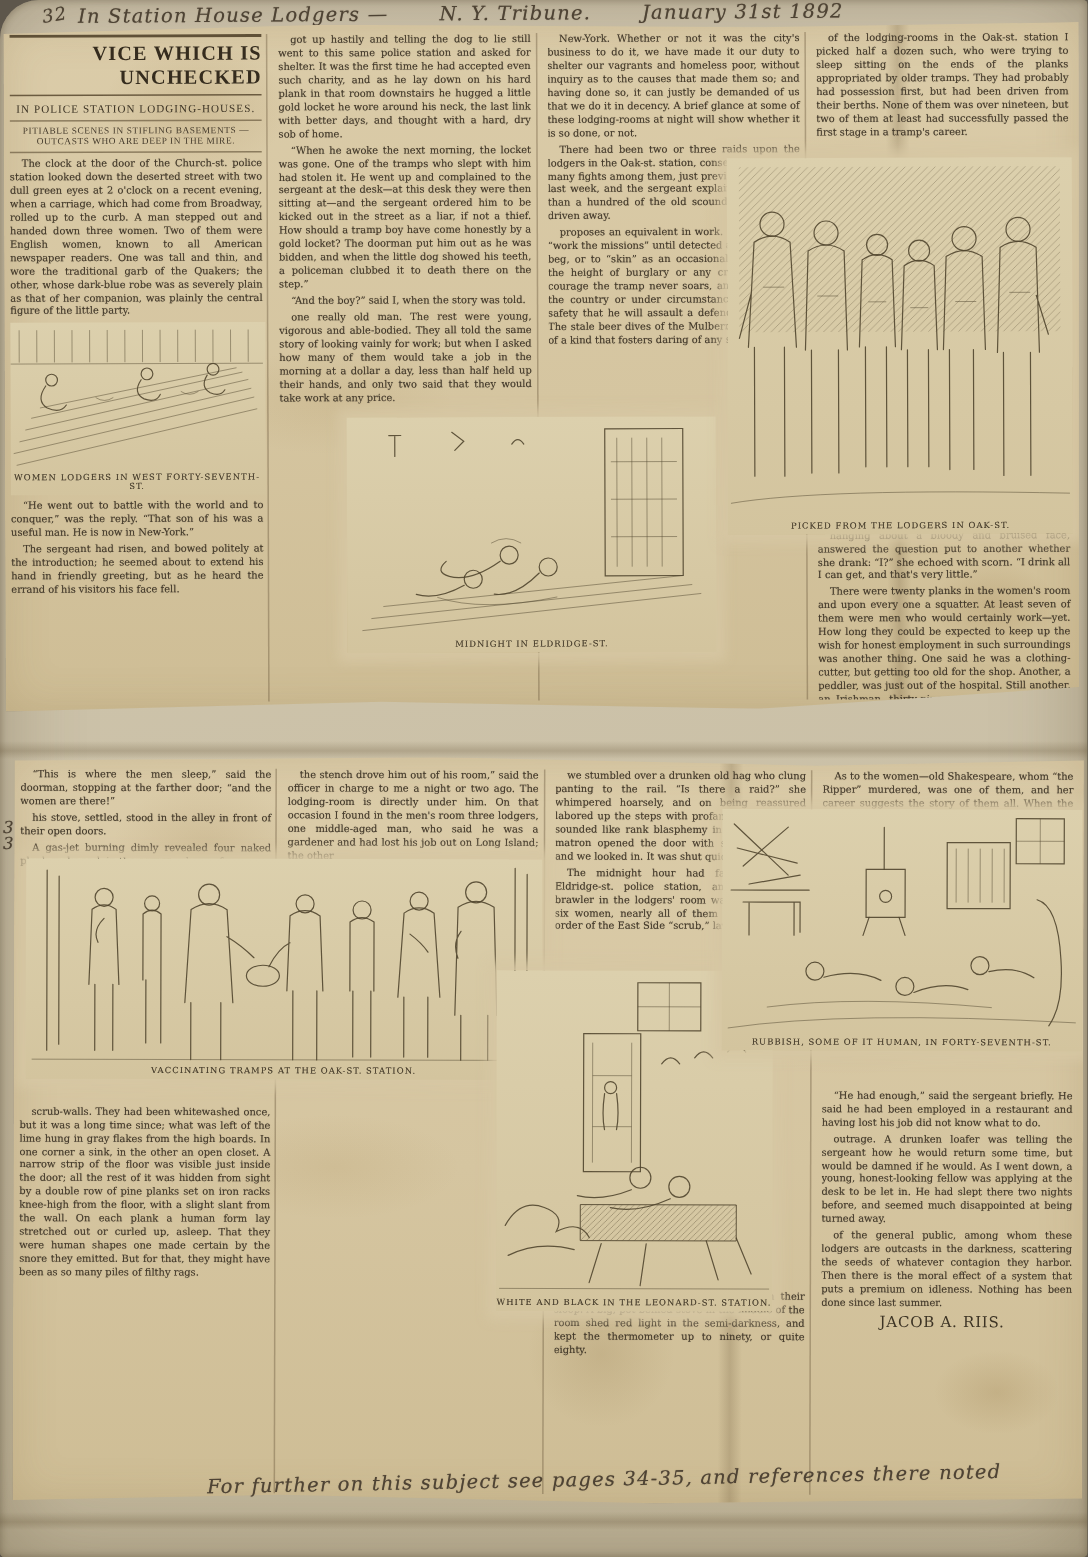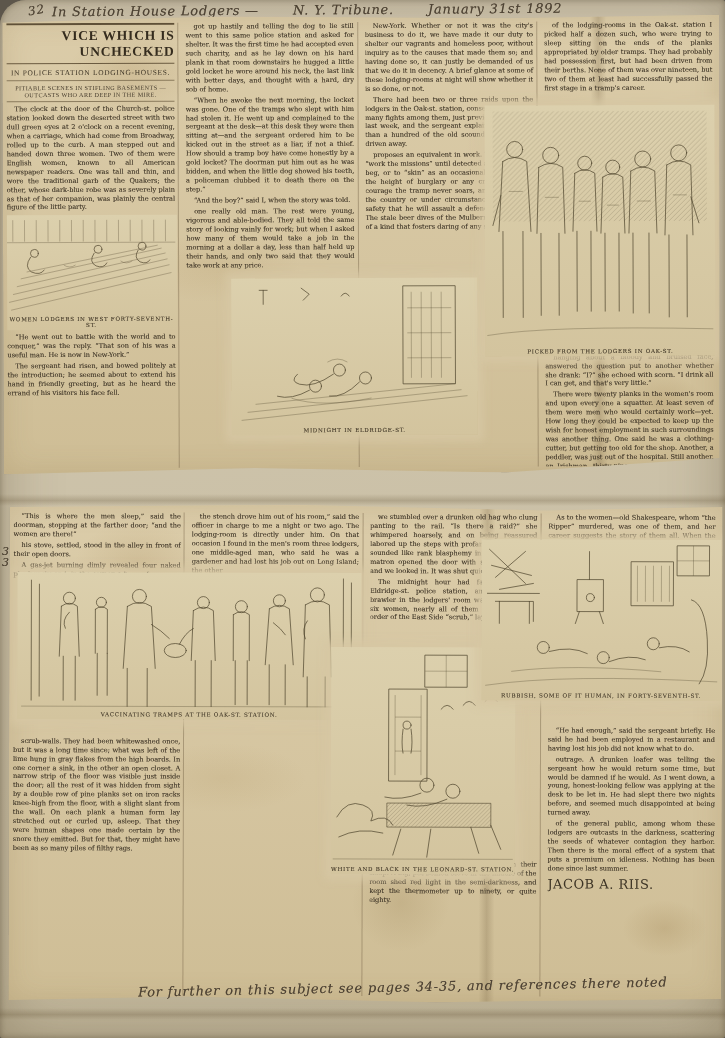--- a/index.html
+++ b/index.html
@@ -69,21 +69,21 @@
   .ill.abs{position:absolute;z-index:5;box-shadow:0 0 8px 6px rgba(214,199,163,.9);}
   .ill svg{display:block;width:100%;}
   .ill .sk{stroke:#51462f;fill:none;stroke-width:.8;stroke-linecap:round;opacity:.9;}
   .ill .sk2{stroke:#51462f;fill:none;stroke-width:.5;opacity:.65;}
   .cap{
     font-size:5.6px;letter-spacing:.7px;text-align:center;color:#473d2c;
     font-family:"DejaVu Serif", serif;padding:1px 0 2px;
     text-shadow:0 0 .4px rgba(71,61,44,.5);
   }
   .inflow{margin:3px -2px 3px;}
-  .byline{text-align:left;font-size:13px;letter-spacing:.5px;color:#3d3425;
+  .byline{text-align:center;font-size:10px;letter-spacing:.5px;color:#3d3425;
     margin-top:3px;padding-right:6px;font-family:"DejaVu Serif", serif;}
 </style>
 </head>
 <body>
 
 <div class="page">
   <div class="page-crease" style="top:494px"></div>
   <div class="page-crease" style="top:1008px"></div>
 </div>
 

